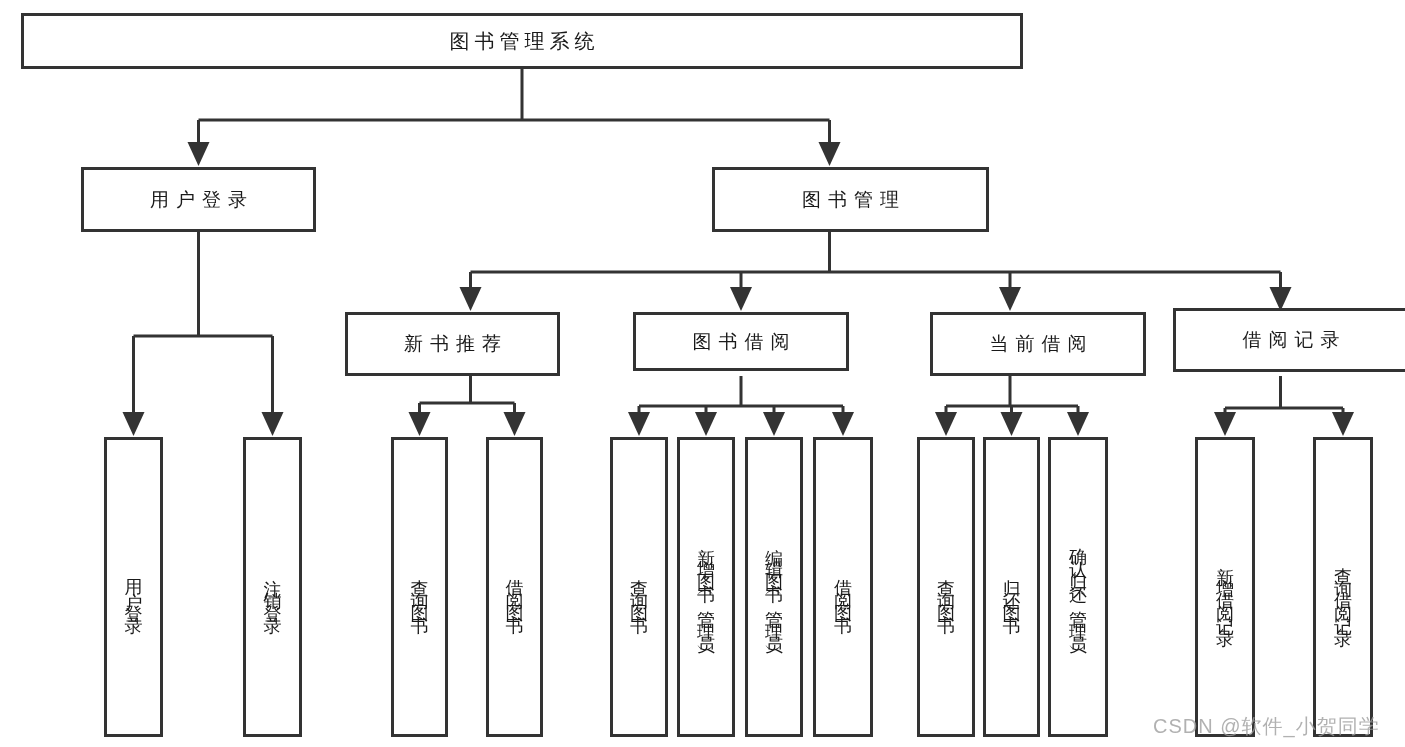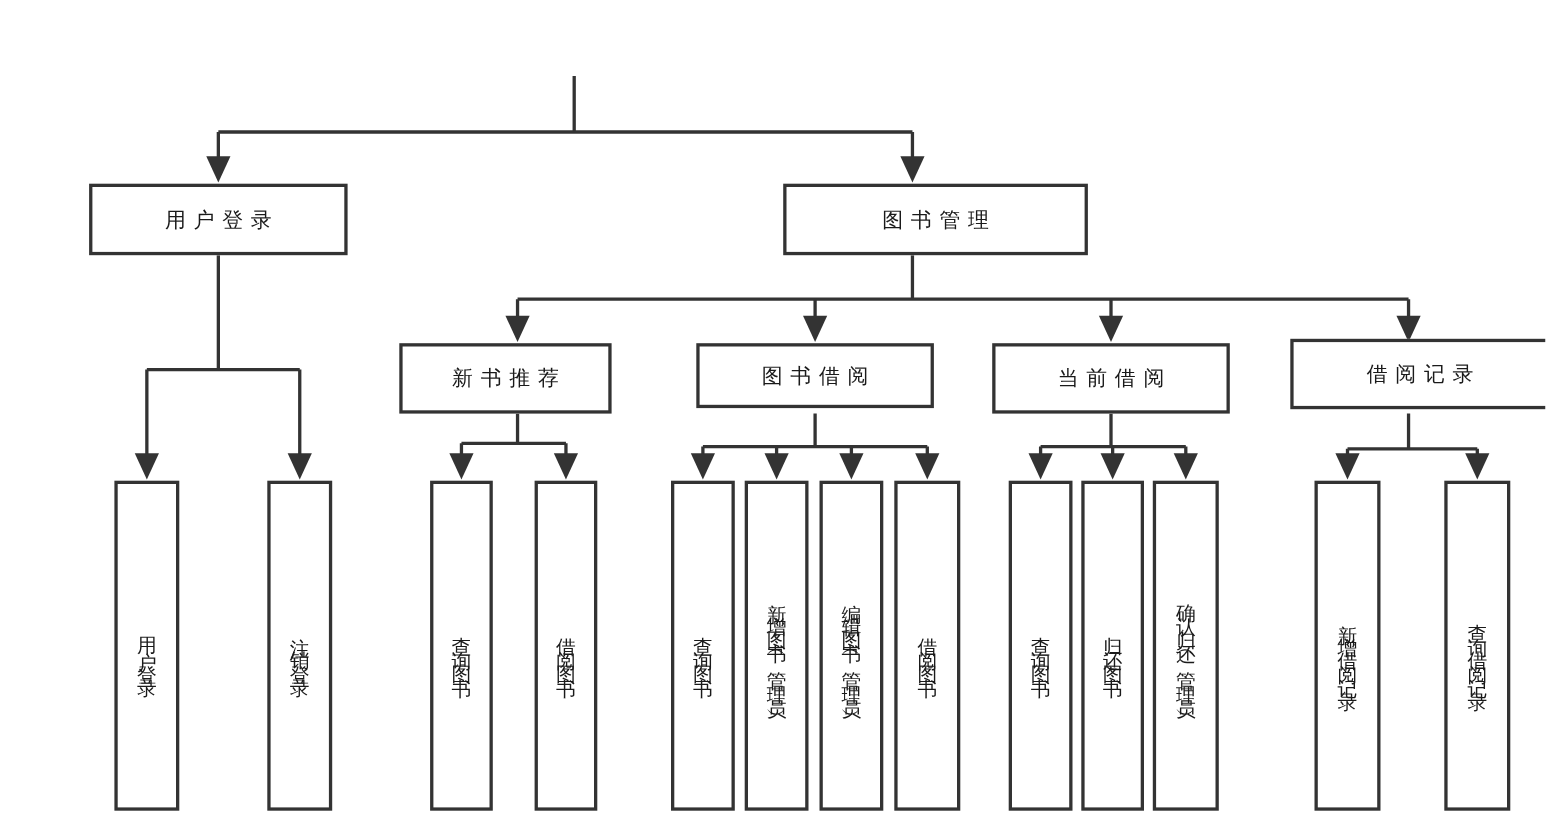--- a/index.html
+++ b/index.html
@@ -113,35 +113,38 @@
       <polygon points="763,412 785,412 774,436"></polygon>
       <polygon points="832,412 854,412 843,436"></polygon>
       <polygon points="935,412 957,412 946,436"></polygon>
       <polygon points="1000.5,412 1022.5,412 1011.5,436"></polygon>
       <polygon points="1067,412 1089,412 1078,436"></polygon>
       <polygon points="1214,412 1236,412 1225,436"></polygon>
       <polygon points="1332,412 1354,412 1343,436"></polygon>
     </g>
   </svg>
 
+  <div class="hbox root" style="left:21px; top:13px; width:1002px; height:56px">
+    <span class="label">图书管理系统</span>
+  </div>
 
   <div class="hbox" style="left:81px; top:167px; width:235px; height:65px">
     <span class="label">用户登录</span>
   </div>
   <div class="hbox" style="left:712px; top:167px; width:277px; height:65px">
     <span class="label">图书管理</span>
   </div>
 
-  <div class="hbox" style="left:363px; top:312px; width:193px; height:64px">
+  <div class="hbox" style="left:345px; top:312px; width:215px; height:64px">
     <span class="label">新书推荐</span>
   </div>
   <div class="hbox" style="left:633px; top:312px; width:216px; height:59px">
     <span class="label">图书借阅</span>
   </div>
-  <div class="hbox" style="left:902px; top:312px; width:216px; height:64px">
+  <div class="hbox" style="left:930px; top:312px; width:216px; height:64px">
     <span class="label">当前借阅</span>
   </div>
   <div class="hbox" style="left:1173px; top:308px; width:236px; height:64px">
     <span class="label">借阅记录</span>
   </div>
 
   <div class="vbox" style="left:104px; top:437px; width:59px; height:300px">
     <span class="vlabel">用户登录</span>
   </div>
   <div class="vbox" style="left:243px; top:437px; width:59px; height:300px">
@@ -178,14 +181,15 @@
     <span class="vlabel">确认归还（管理员）</span>
   </div>
 
   <div class="vbox" style="left:1195px; top:437px; width:60px; height:300px">
     <span class="vlabel">新增借阅记录</span>
   </div>
   <div class="vbox" style="left:1313px; top:437px; width:60px; height:300px">
     <span class="vlabel">查询借阅记录</span>
   </div>
 
+  <div id="watermark">CSDN @软件_小贺同学</div>
 
 </div>
 
 </body></html>

